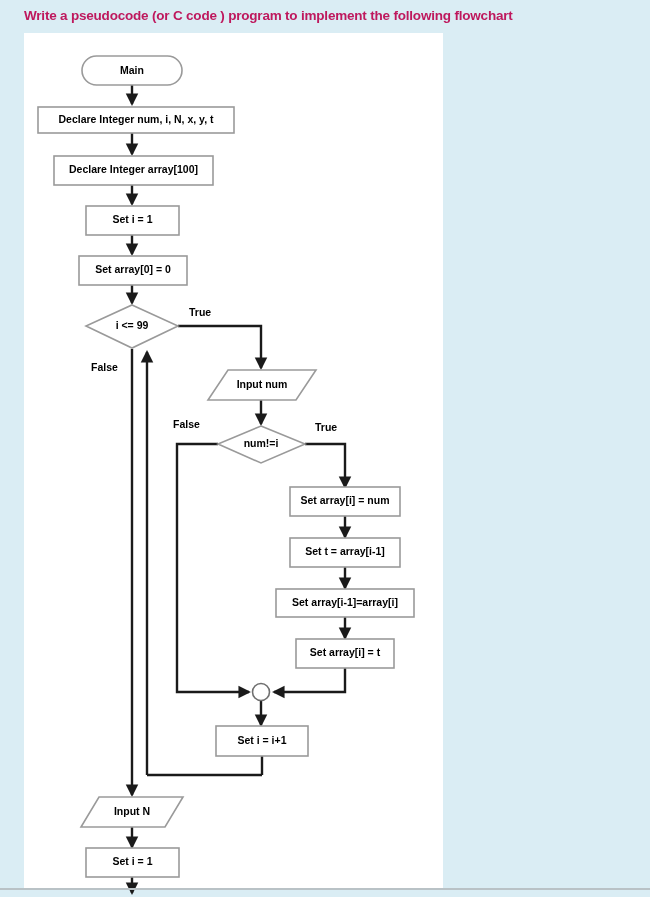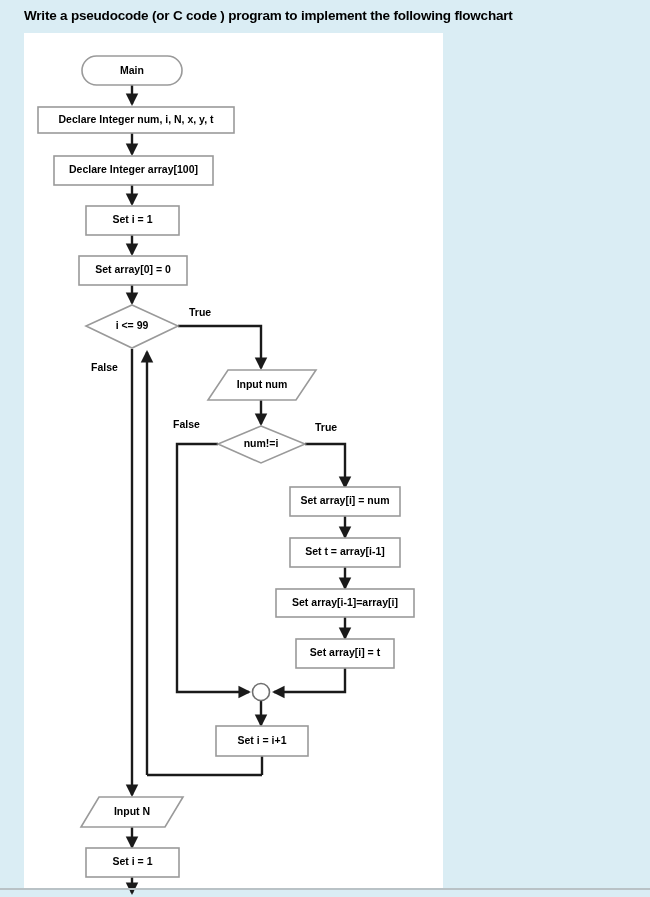--- a/index.html
+++ b/index.html
@@ -19,21 +19,21 @@
     width: 650px;
     height: 897px;
   }
   .question-title {
     position: absolute;
     left: 24px;
     top: 8px;
     width: 600px;
     font-size: 13.5px;
     font-weight: bold;
-    color: #000000;
+    color: #be185d;
     letter-spacing: -0.2px;
     white-space: nowrap;
   }
   .canvas-panel {
     position: absolute;
     left: 24px;
     top: 33px;
     width: 419px;
     height: 856px;
     background: #ffffff;

